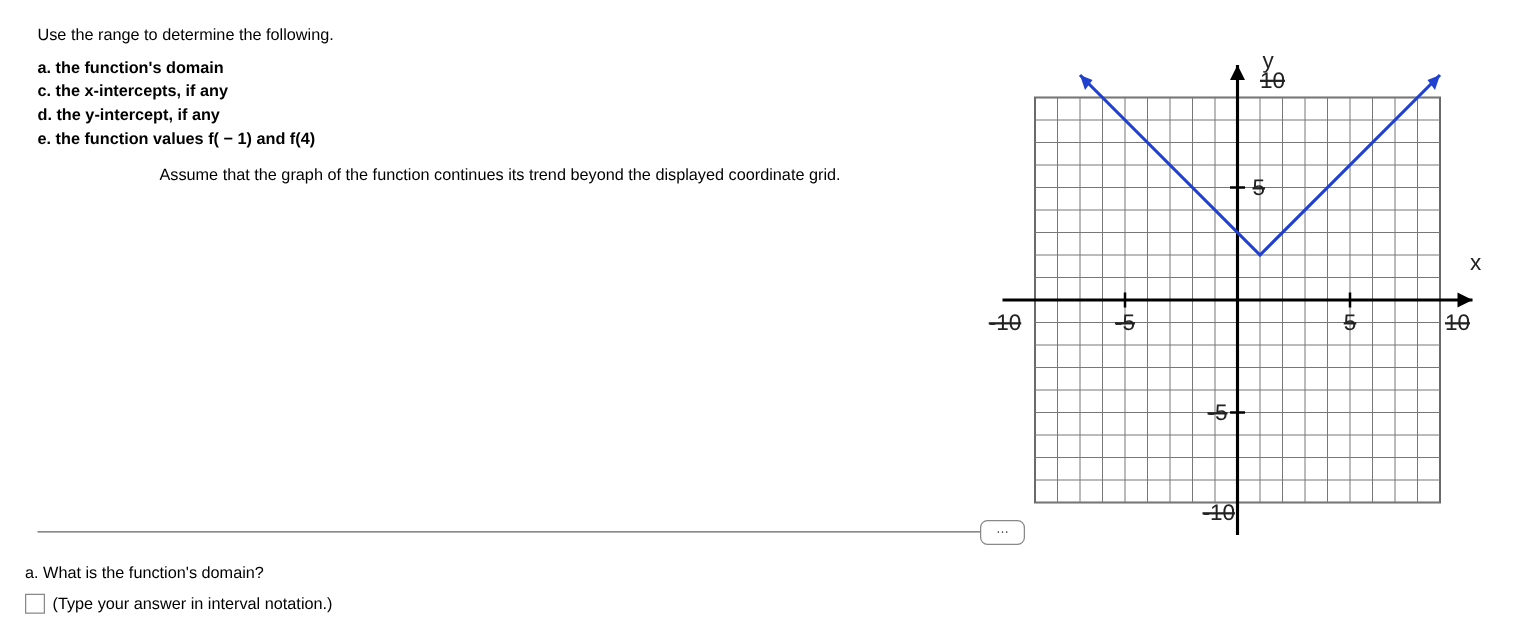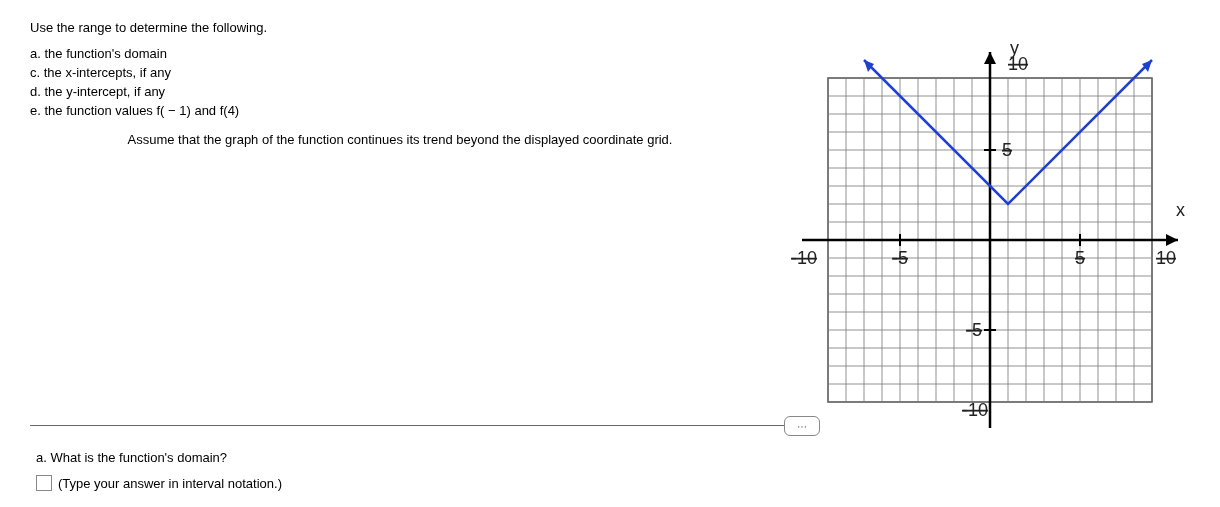--- a/index.html
+++ b/index.html
@@ -24,20 +24,21 @@
     }
     .right-column {
       width: 400px;
       position: relative;
     }
     .prompt-line {
       margin-bottom: 10px;
     }
     .sub-items {
       margin-bottom: 12px;
+      font-weight: bold;
     }
     .sub-item {
       line-height: 1.45;
     }
     .assume-line {
       margin-bottom: 36px;
       text-align: center;
     }
     .divider-wrap {
       position: absolute;
@@ -56,29 +57,29 @@
       border-radius: 6px;
       background: #fff;
       display: flex;
       align-items: center;
       justify-content: center;
       font-size: 10px;
       color: #555;
     }
     .answer-section {
       position: absolute;
-      left: 36px;
+      left: 20px;
       top: 450px;
     }
     .answer-q {
       margin-bottom: 10px;
     }
     .answer-input-row {
       display: flex;
-      align-items: center;
+      align-items: flex-start;
       gap: 6px;
     }
     .answer-box {
       width: 16px;
       height: 16px;
       border: 1px solid #888;
       background: #fff;
     }
     .chart-svg {
       position: absolute;

